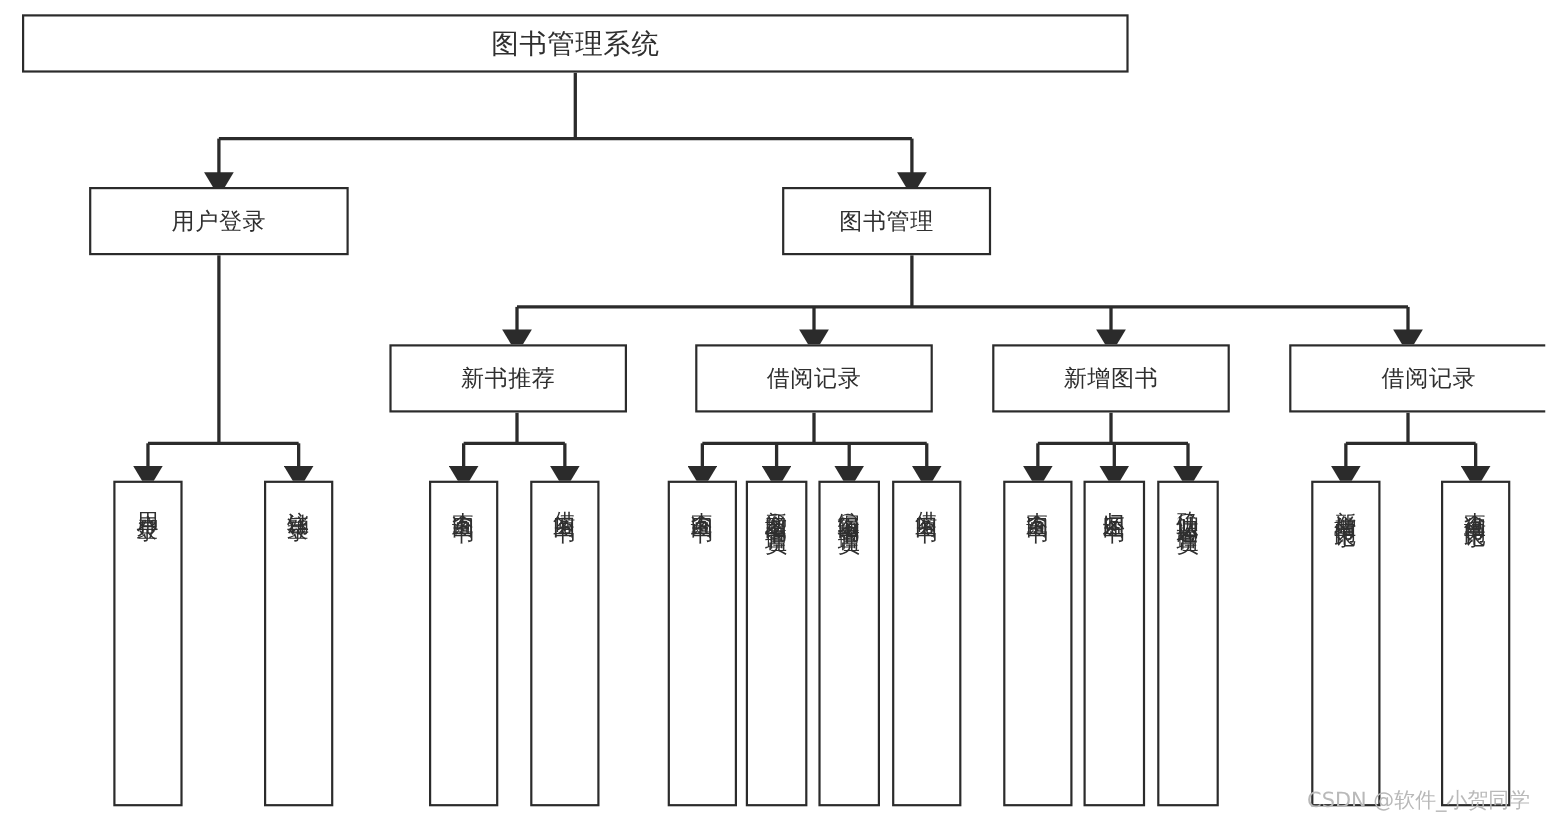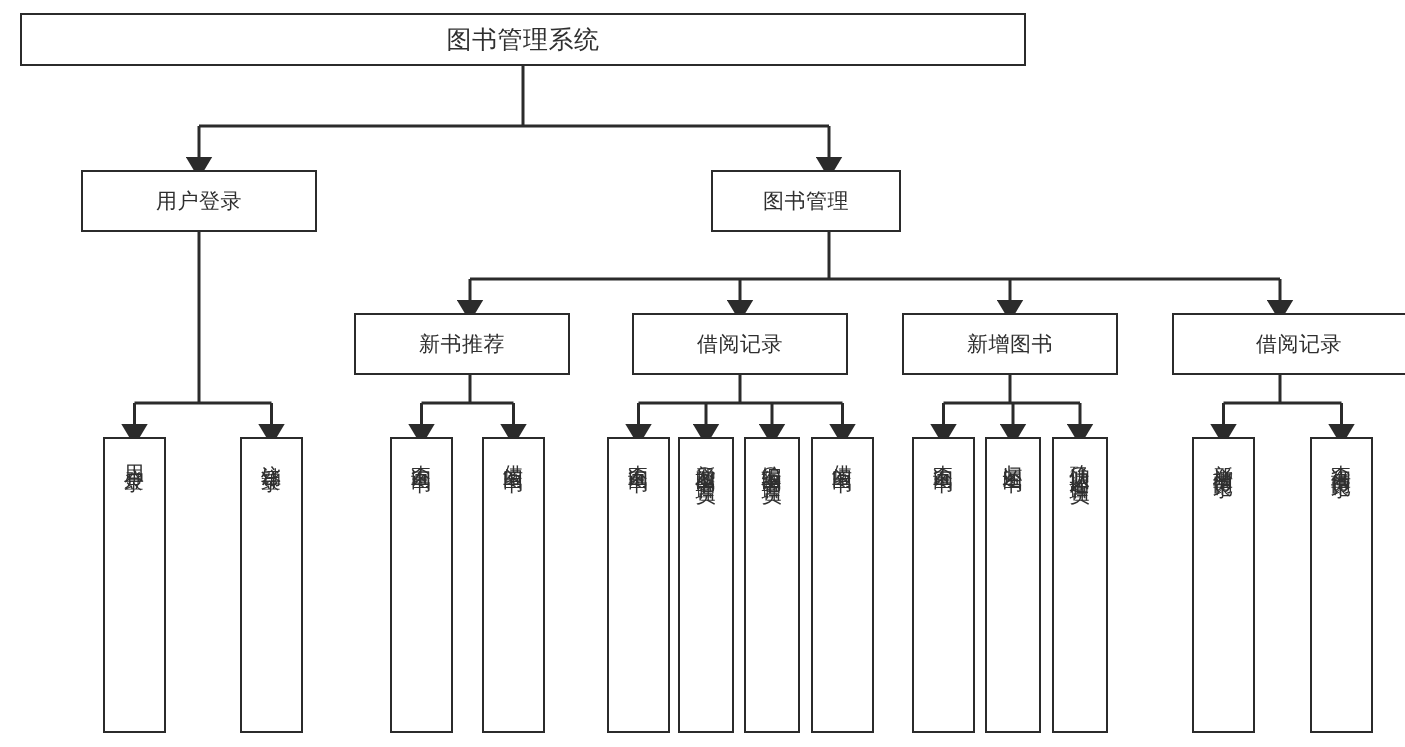--- a/index.html
+++ b/index.html
@@ -178,13 +178,14 @@
         <span class="node-label">确认归还（管理员）</span>
       </div>
       <div class="node v" style="left: 1192px; top: 437px; width: 63px; height: 296px;">
         <span class="node-label">新增借阅记录</span>
       </div>
       <div class="node v" style="left: 1310px; top: 437px; width: 63px; height: 296px;">
         <span class="node-label">查询借阅记录</span>
       </div>
     </div>
 
+  <div id="watermark">CSDN @软件_小贺同学</div>
 </div>
 
 </body></html>

